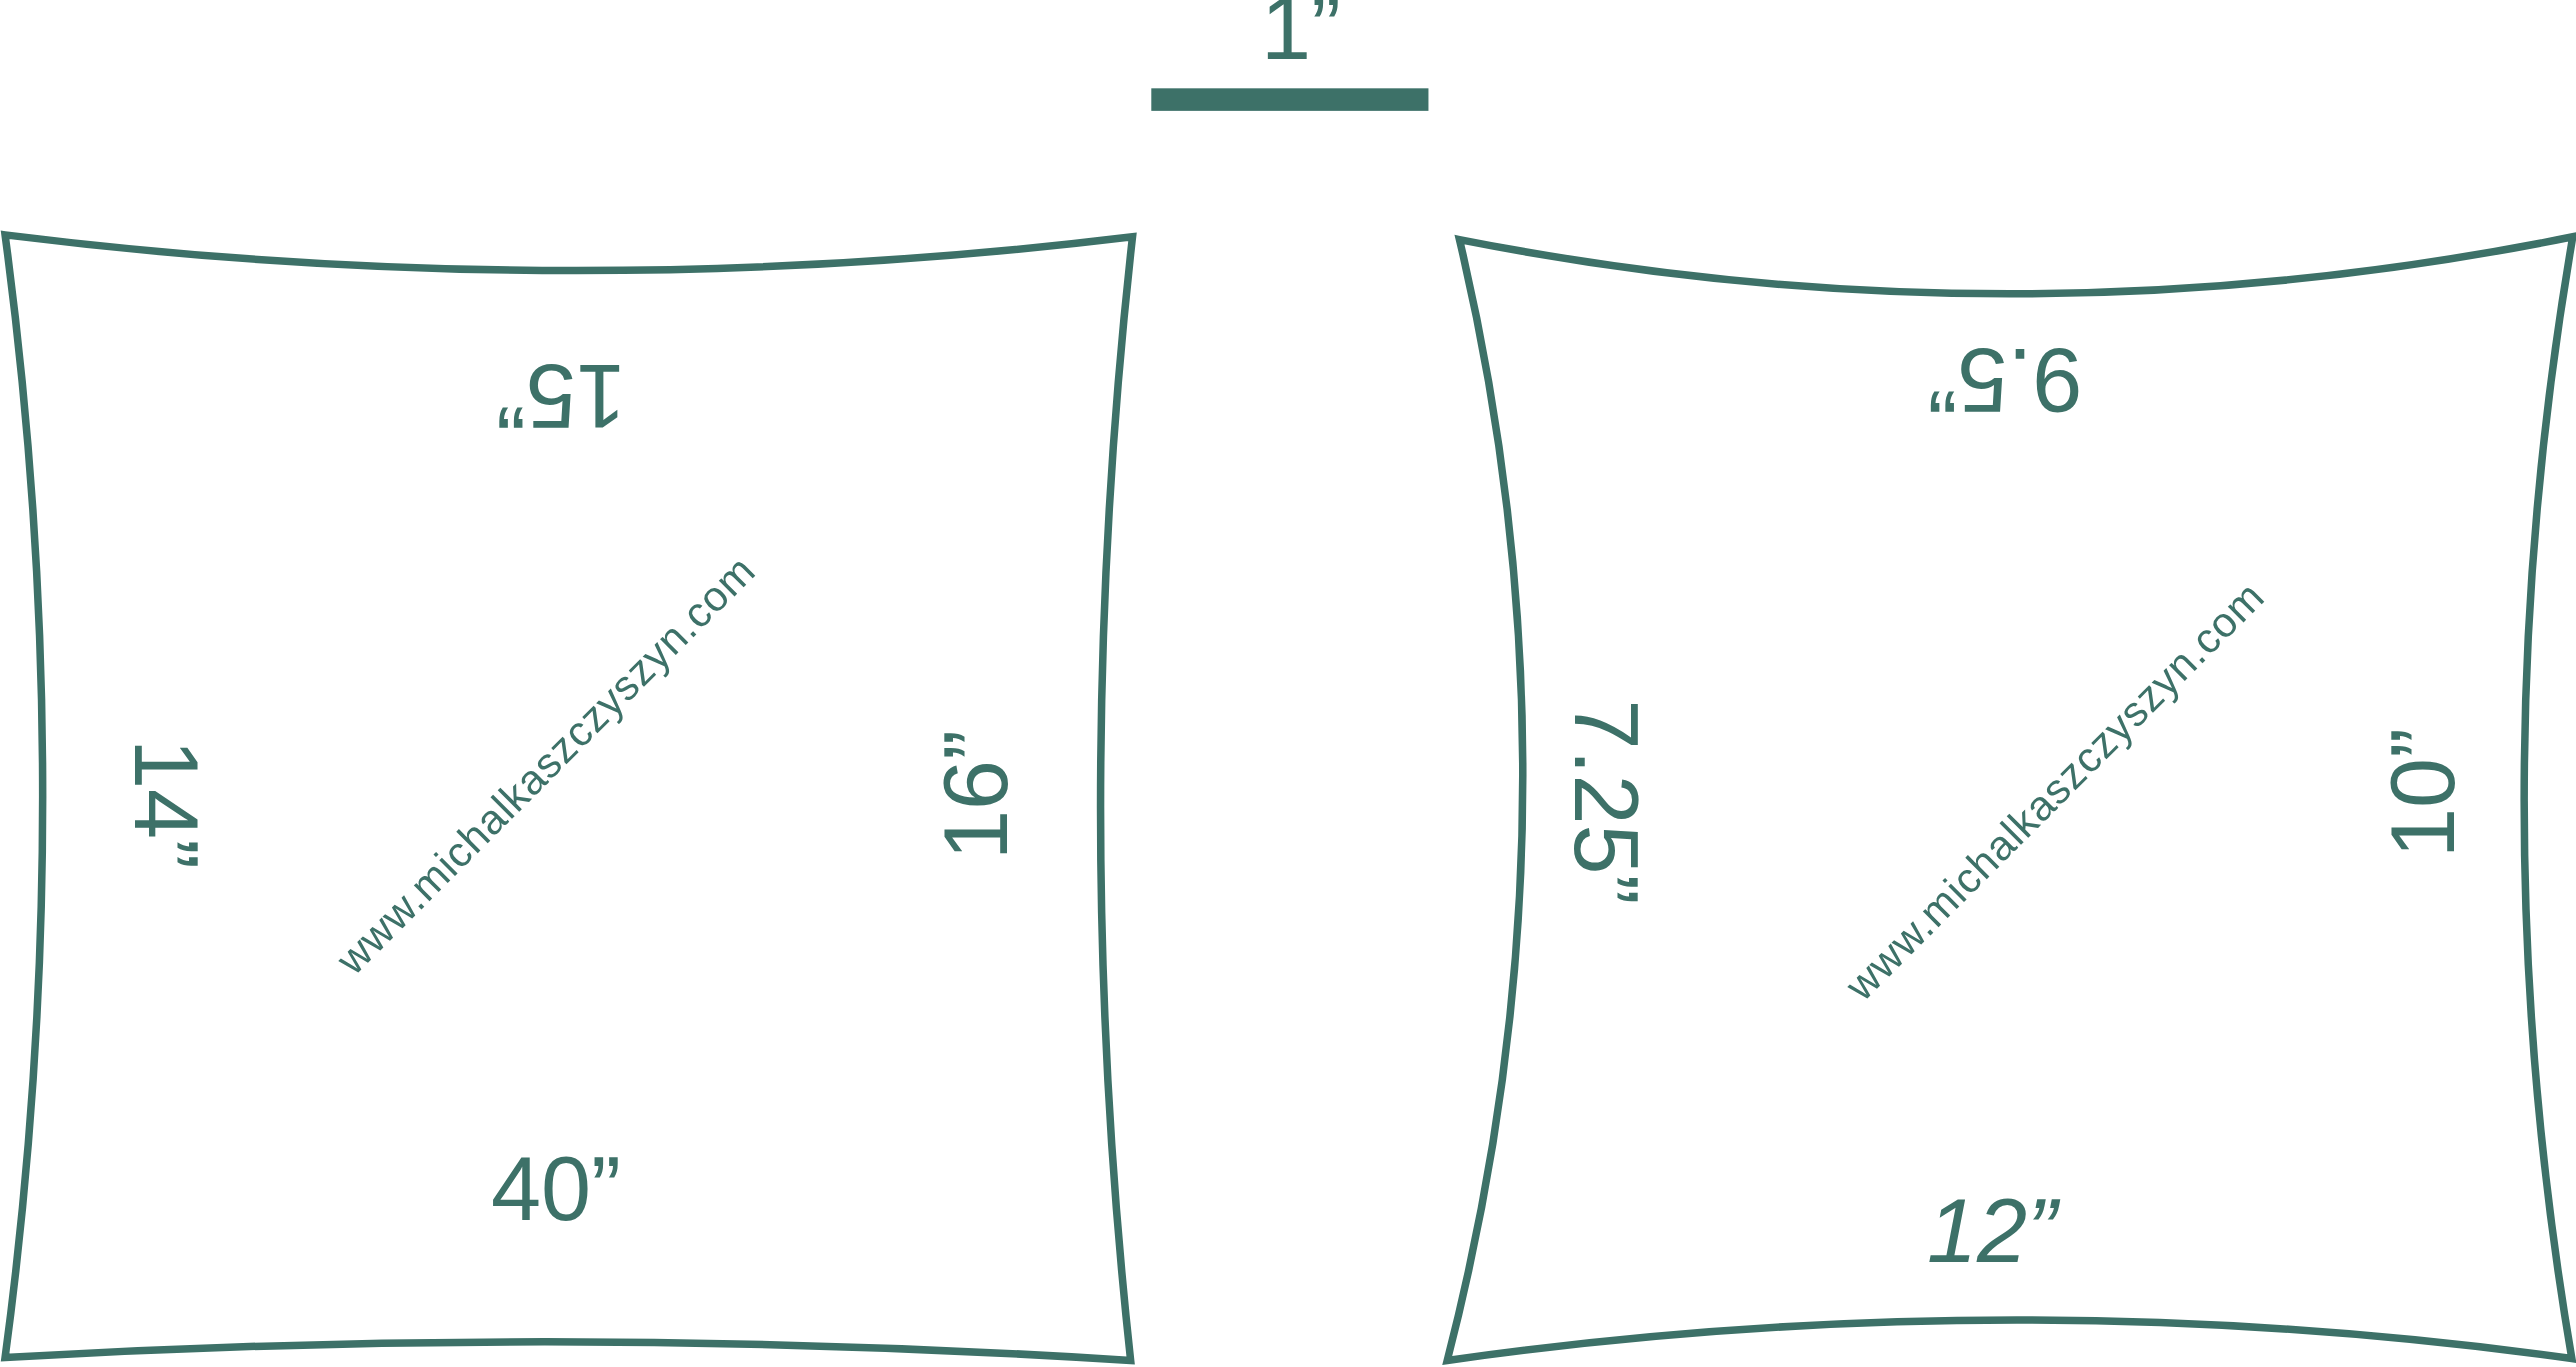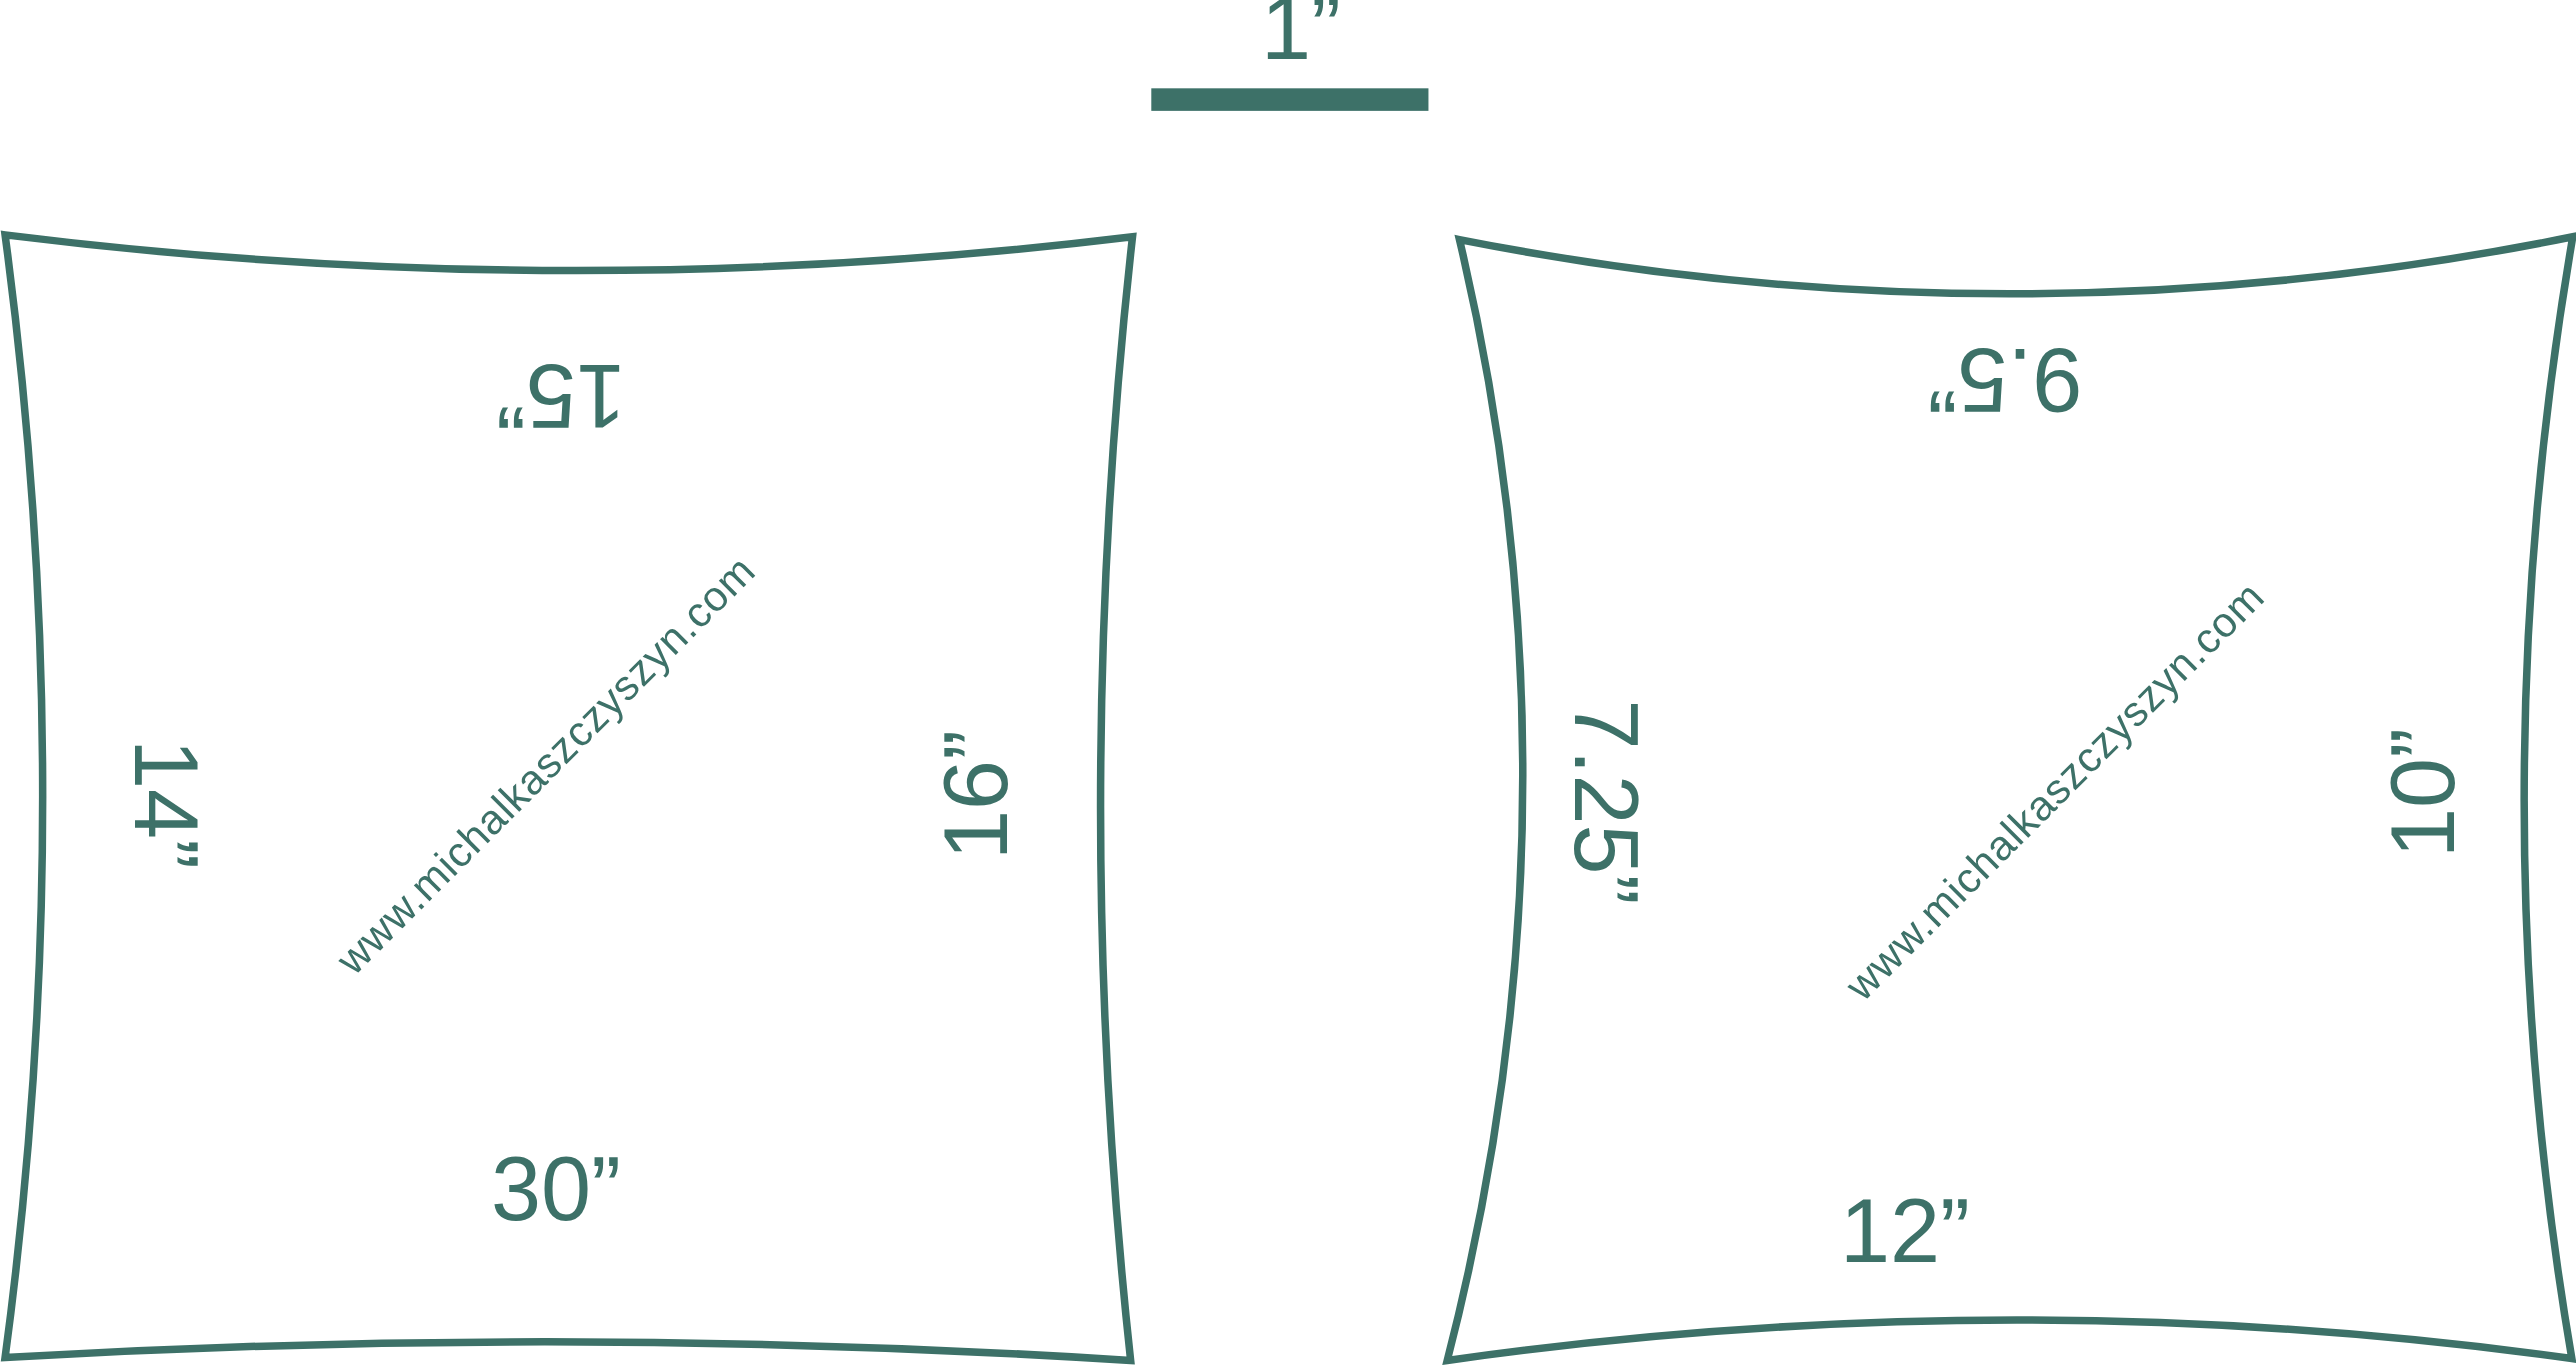--- a/index.html
+++ b/index.html
@@ -49,23 +49,23 @@
     <path class="outline" d="M 5 250 Q 605 325 1205 252 Q 1138 850 1203 1448 Q 604 1410 5 1445 Q 85 848 5 250 Z"></path>
     <path class="outline" d="M 1553 255 Q 2146 372 2738 252 Q 2635 849 2737 1446 Q 2139 1363 1540 1448 Q 1694 851 1553 255 Z"></path>
     <rect class="scalebar" x="1225" y="94" width="295" height="24"></rect>
   </svg>
 
   <div class="label" style="left:1301px;top:28px;">1”</div>
 
   <div class="label rot180" style="left:561px;top:396px;">15”</div>
   <div class="label rot90" style="left:166px;top:804px;">14”</div>
   <div class="label rotm90" style="left:976px;top:795px;">16”</div>
-  <div class="label" style="left:556px;top:1189px;">30”</div>
+  <div class="label" style="left:556px;top:1189px;">40”</div>
   <div class="label watermark" style="left:546px;top:765px;">www.michalkaszczyszyn.com</div>
 
   <div class="label rot180" style="left:2005px;top:380px;">9.5”</div>
   <div class="label rot90" style="left:1606px;top:802px;">7.25”</div>
   <div class="label rotm90" style="left:2423px;top:793px;">10”</div>
-  <div class="label" style="left:1905px;top:1231px;">12”</div>
+  <div class="label" style="left:1992px;top:1231px;font-style:italic;">12”</div>
   <div class="label watermark" style="left:2055px;top:791px;">www.michalkaszczyszyn.com</div>
 
 </div>
 
 
 </body></html>

